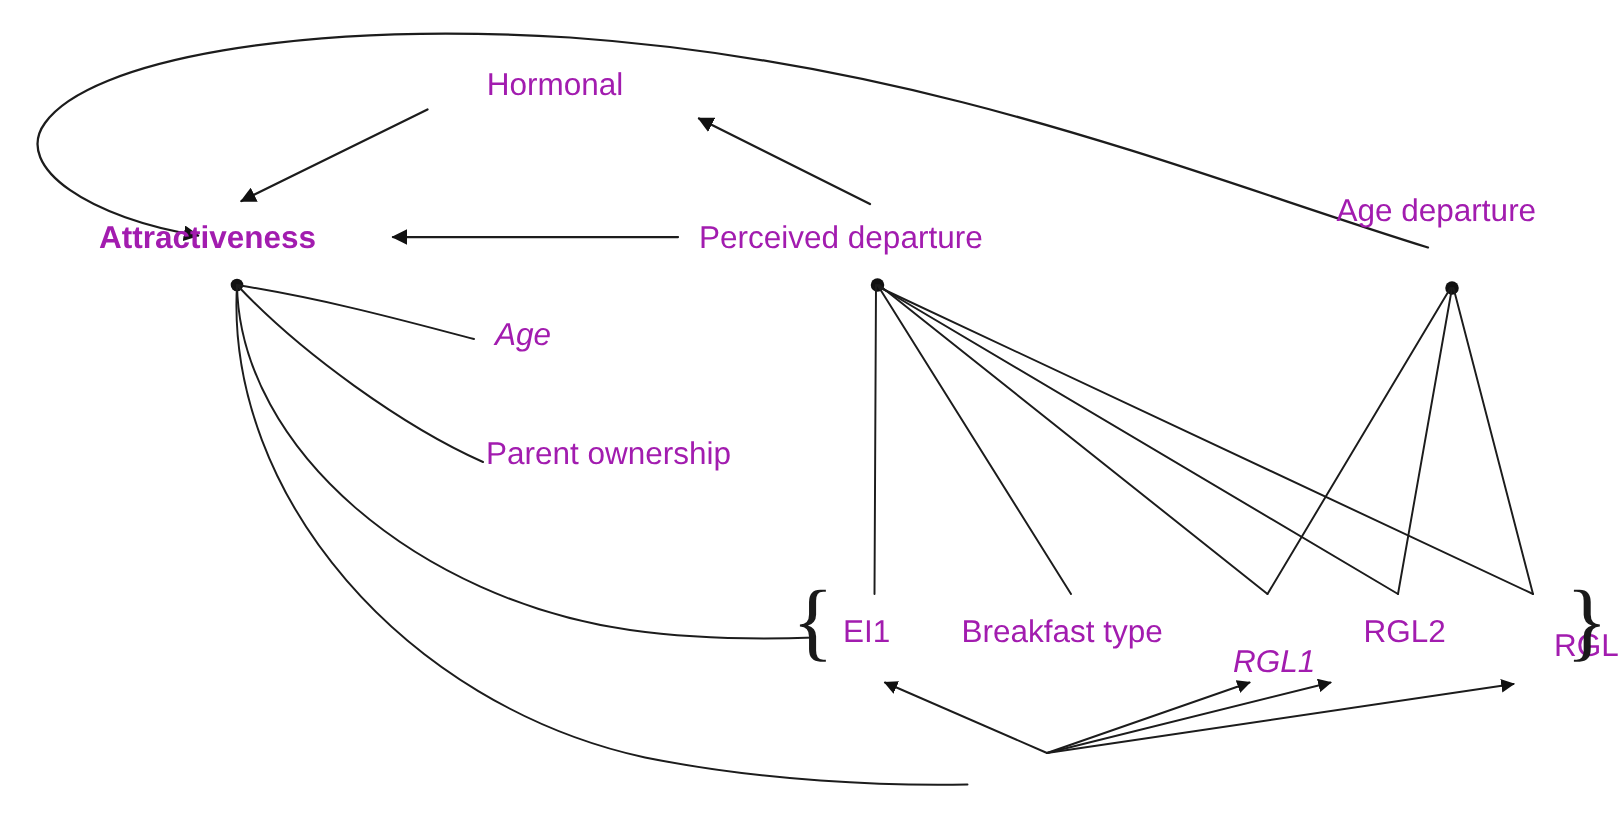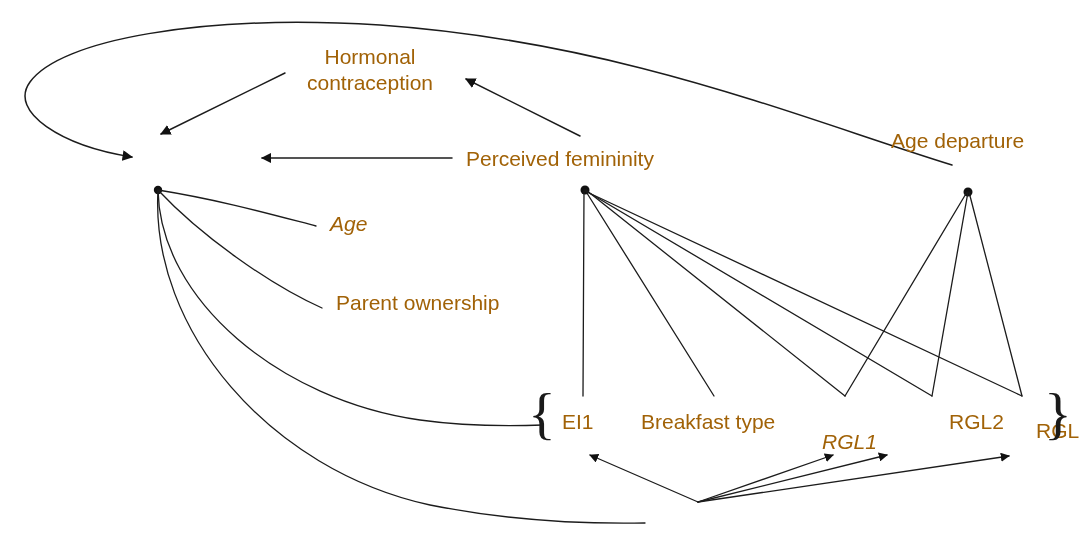--- a/index.html
+++ b/index.html
@@ -22,21 +22,21 @@
     position: absolute;
     top: 0;
     left: 0;
     width: 1080px;
     height: 553px;
   }
   .node-label {
     position: absolute;
     font-family: "Liberation Sans", sans-serif;
     font-size: 21px;
-    color: #a16207;
+    color: #a21caf;
     white-space: nowrap;
     line-height: 1.22;
     letter-spacing: 0px;
   }
   .node-label.bold {
     font-weight: bold;
   }
   .node-label.centered {
     text-align: center;
   }
@@ -100,40 +100,40 @@
     <path class="edge-path thin" d="M 969,192 L 1022,396"></path>
 
     <path class="edge-path thin" d="M 698,502 L 590,455" marker-end="url(#arrowhead)"></path>
     <path class="edge-path thin" d="M 698,502 L 833,455" marker-end="url(#arrowhead)"></path>
     <path class="edge-path thin" d="M 698,502 L 887,455" marker-end="url(#arrowhead)"></path>
     <path class="edge-path thin" d="M 698,502 L 1009,456" marker-end="url(#arrowhead)"></path>
   </svg>
 
   <div class="node-label centered" style="left:295px; top:44px; width:150px;">
     <div>Hormonal</div>
-    <div>contraception</div>
   </div>
 
+  <div class="node-label bold" style="left:66px; top:146px;">Attractiveness</div>
 
-  <div class="node-label" style="left:466px; top:146px;">Perceived femininity</div>
+  <div class="node-label" style="left:466px; top:146px;">Perceived departure</div>
 
   <div class="node-label" style="left:891px; top:128px;">Age departure</div>
 
   <div class="node-label" style="left:330px; top:211px;font-style:italic;">Age</div>
 
-  <div class="node-label" style="left:336px; top:290px;">Parent ownership</div>
+  <div class="node-label" style="left:324px; top:290px;">Parent ownership</div>
 
   <div class="brace" style="left:528px; top:385px;">{</div>
 
   <div class="node-label" style="left:562px; top:409px;">EI1</div>
 
   <div class="node-label" style="left:641px; top:409px;">Breakfast type</div>
 
   <div class="node-label" style="left:822px; top:429px;font-style:italic;">RGL1</div>
 
-  <div class="node-label" style="left:909px; top:409px;margin-left:40px;">RGL2</div>
+  <div class="node-label" style="left:909px; top:409px;">RGL2</div>
 
   <div class="node-label" style="left:996px; top:418px;margin-left:40px;">RGL3</div>
 
   <div class="brace" style="left:1044px; top:385px;">}</div>
 
 
 </div>
 
 </body></html>

